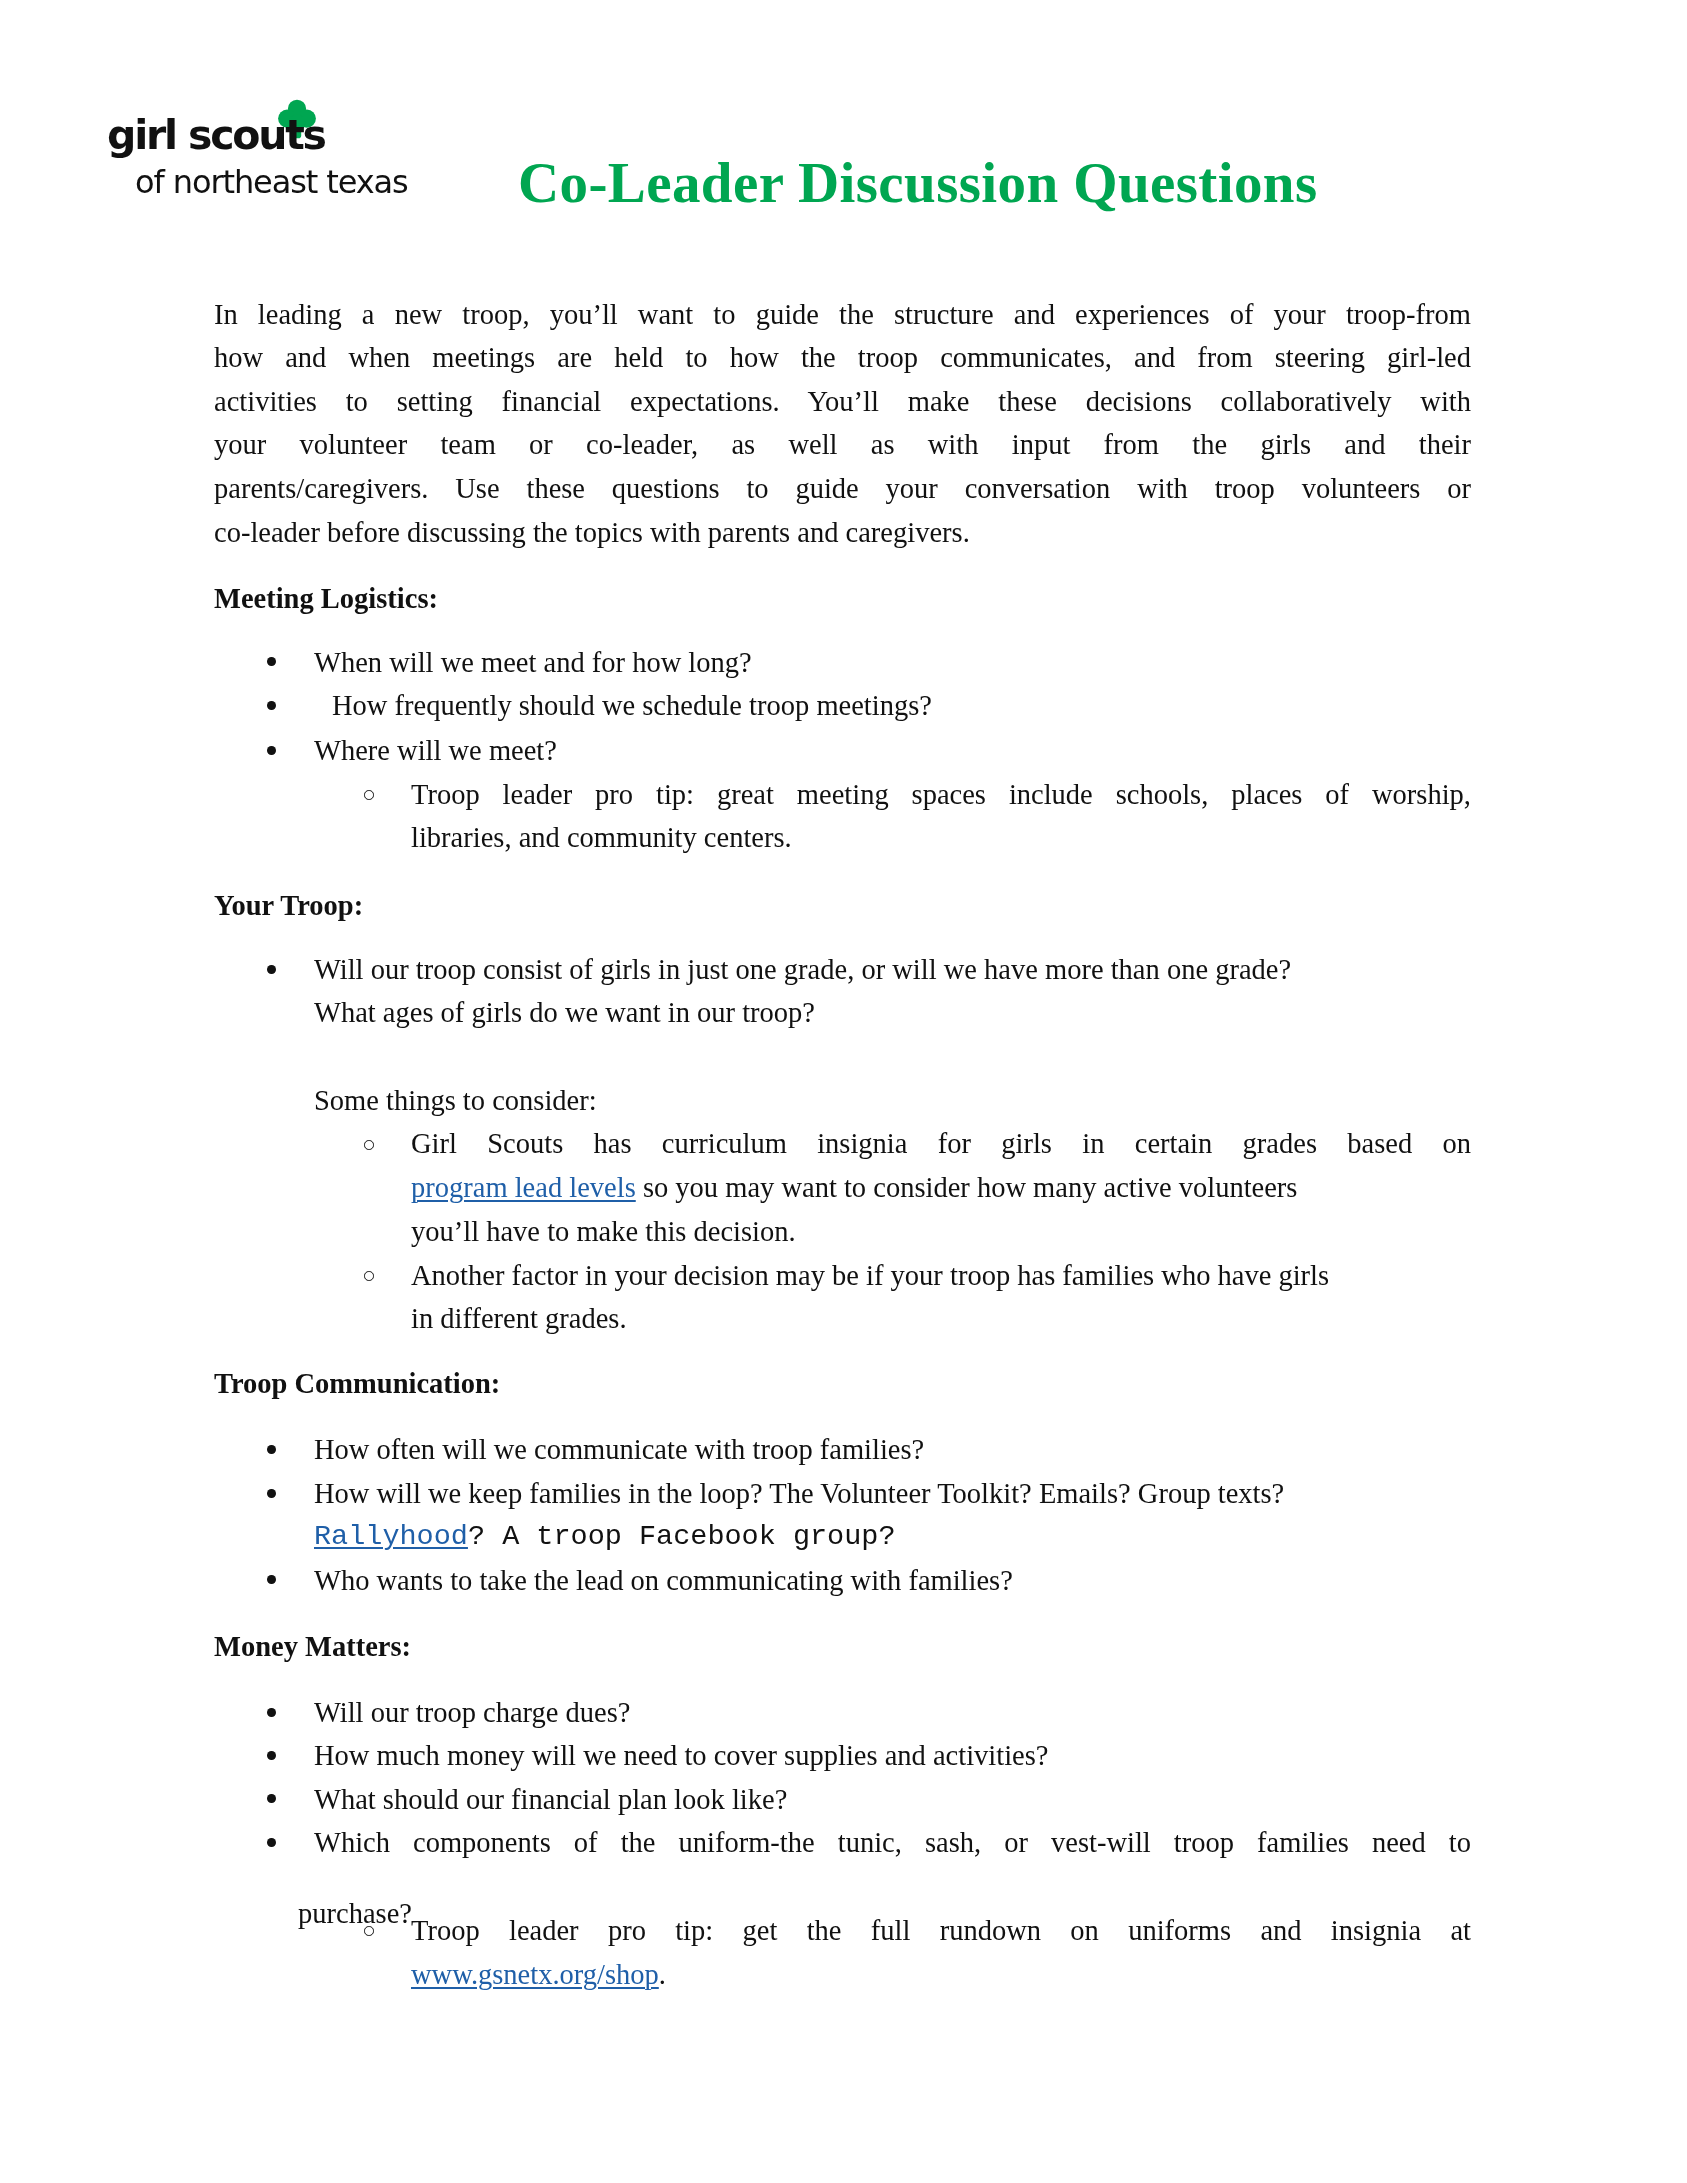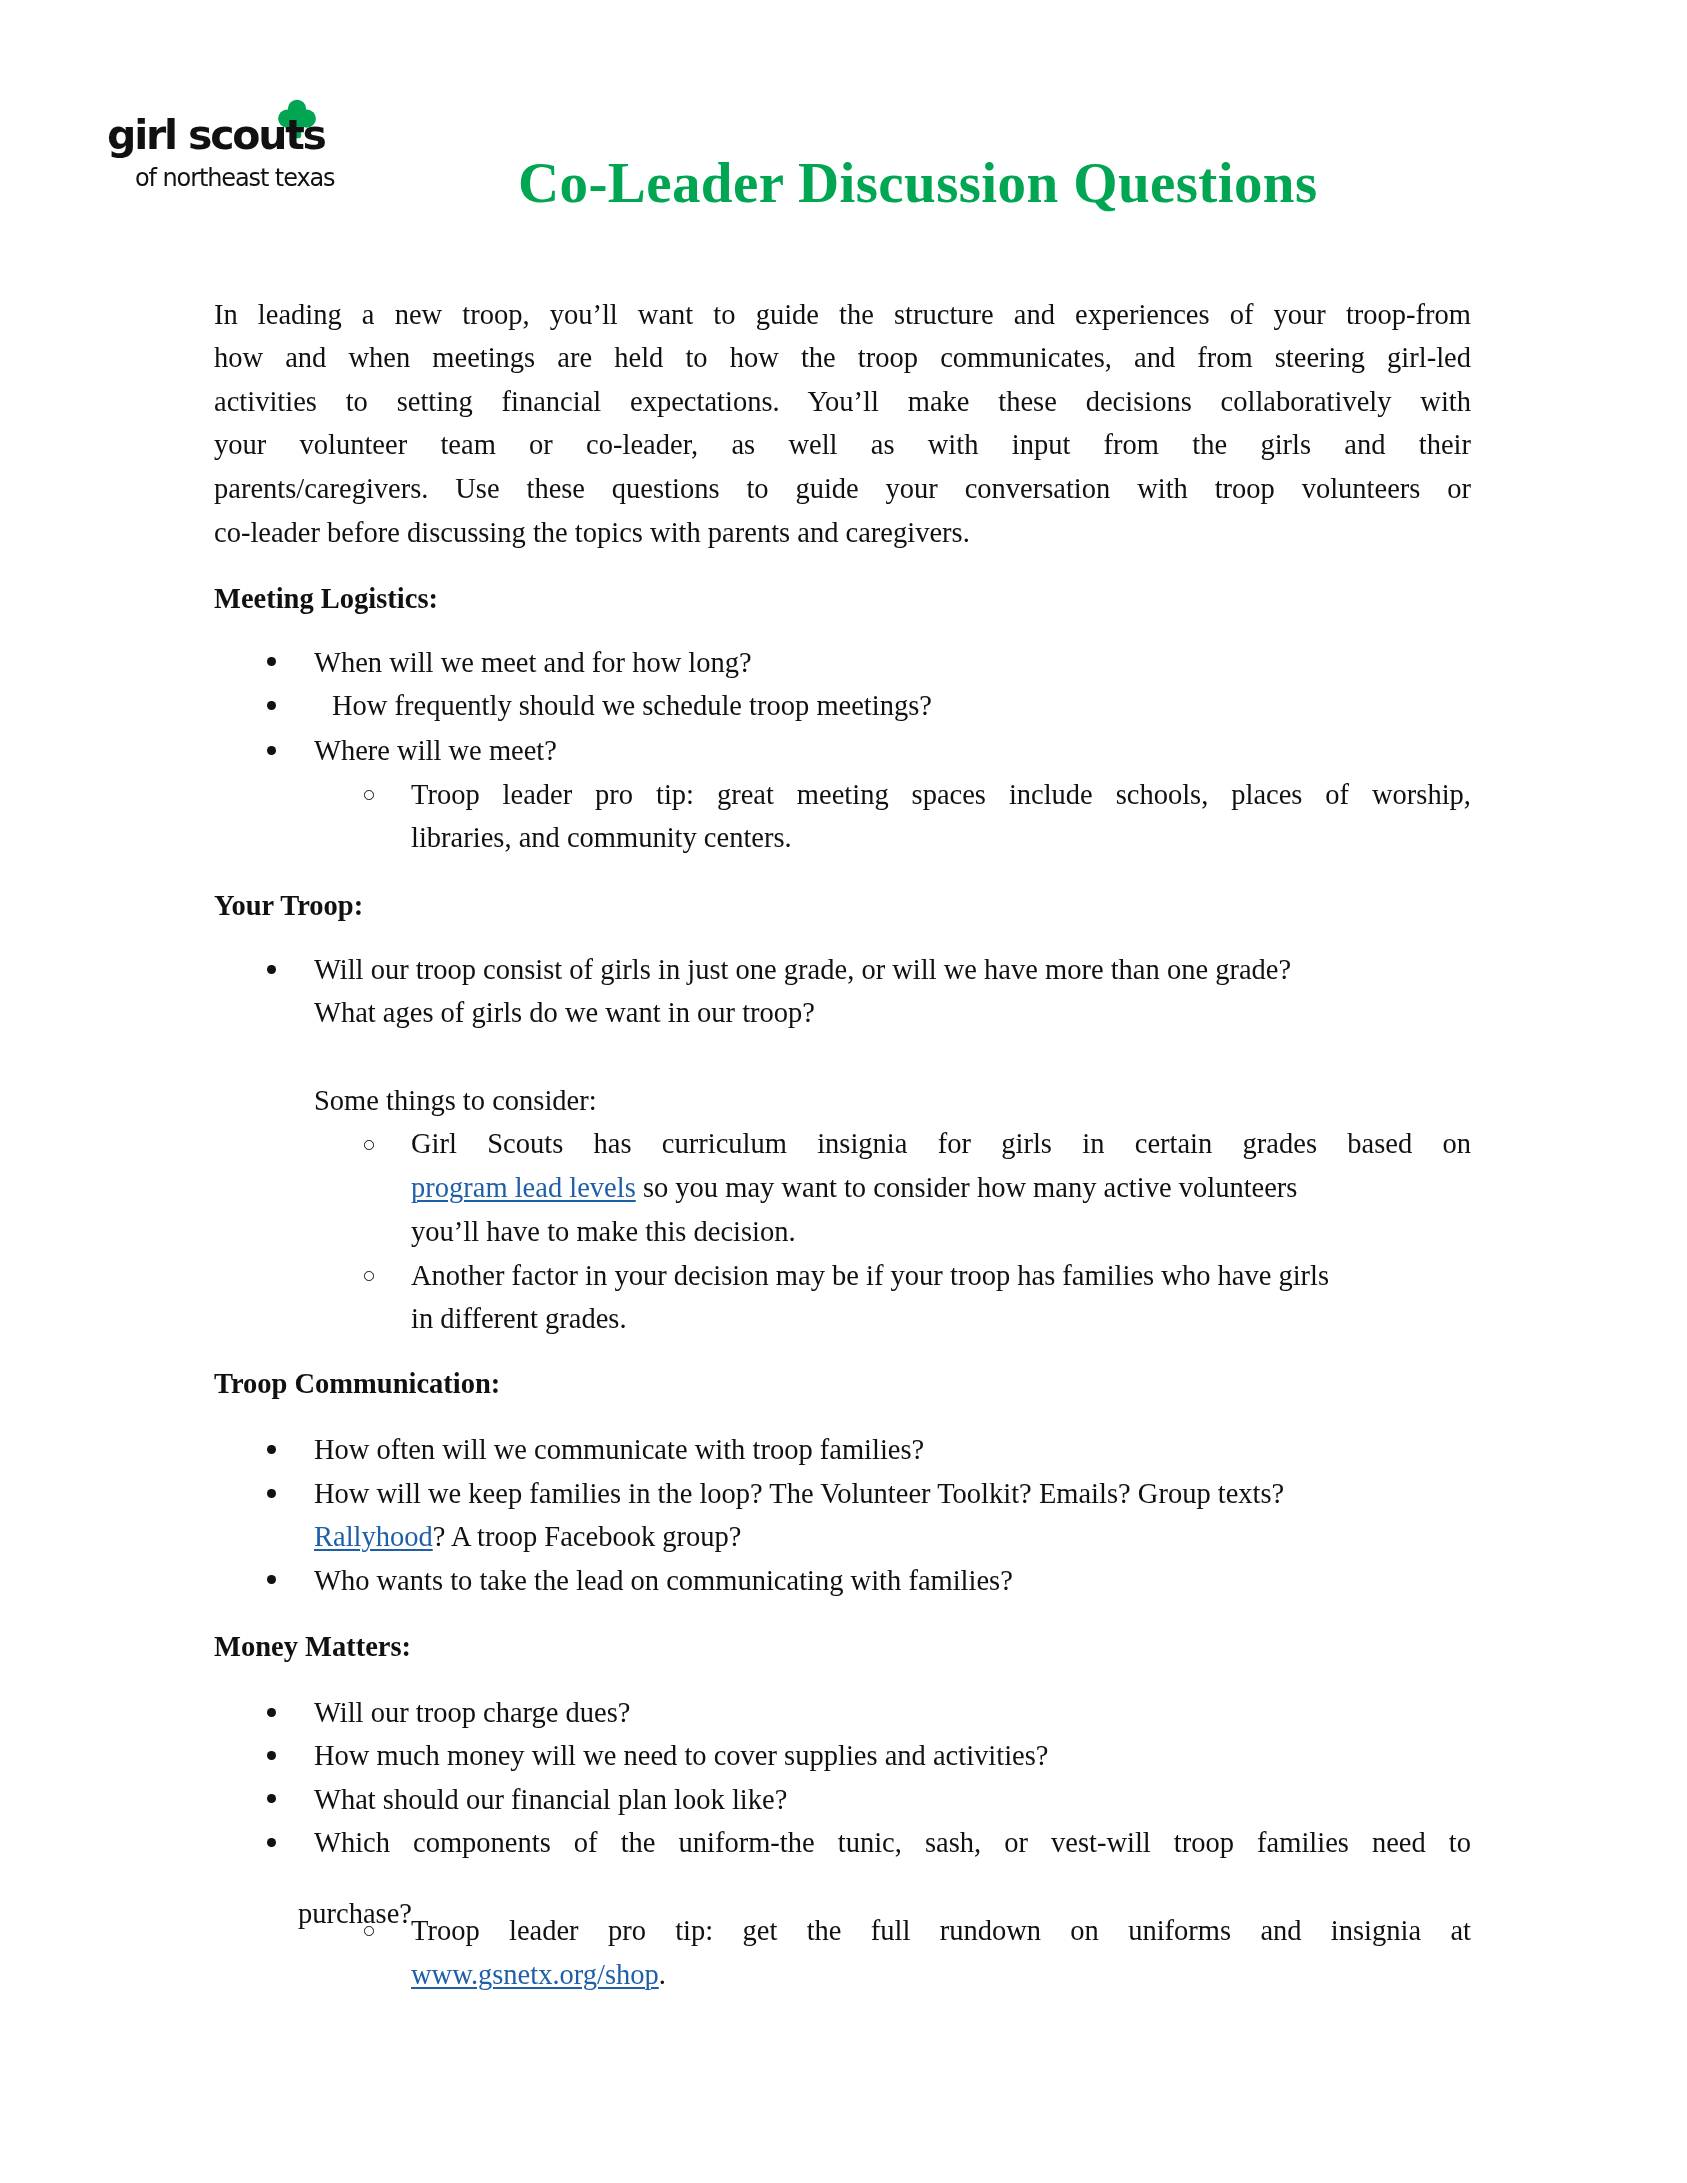--- a/index.html
+++ b/index.html
@@ -5,21 +5,21 @@
   html, body { margin:0; padding:0; background:#ffffff; }
   body { width:1687px; height:2183px; position:relative; overflow:hidden;
          font-family:"Liberation Serif", serif; color:#111111; }
   .page { position:absolute; left:0; top:0; width:1687px; height:2183px; background:#fff; }
 
   
   .logo { position:absolute; left:107px; top:93px; width:343px; height:124px; }
   .logo-line1 { position:absolute; left:0; top:22px; font-family:"DejaVu Sans", sans-serif;
                 font-weight:bold; font-size:41px; letter-spacing:-2.2px; color:#111; line-height:1; white-space:nowrap; }
   .logo-line2 { position:absolute; left:28px; top:73px; font-family:"DejaVu Sans", sans-serif;
-                font-weight:normal; font-size:24px; letter-spacing:-1.1px; color:#111; line-height:1; white-space:nowrap; }
+                font-weight:normal; font-size:32px; letter-spacing:-1.1px; color:#111; line-height:1; white-space:nowrap; }
   .clover { position:absolute; left:169px; top:5.8px; width:42px; height:42px; }
 
   
   .title { position:absolute; left:518px; top:146px; font-family:"Liberation Serif", serif;
            font-weight:bold; font-size:57px; color:#00A651; line-height:73px; white-space:nowrap; letter-spacing:0.4px; }
 
   .line { position:absolute; font-size:28.5px; line-height:44px; white-space:nowrap; }
   .j { text-align:justify; text-align-last:justify; white-space:normal; height:44px; overflow:hidden; }
   .h { font-weight:bold; }
   .bullet { position:absolute; width:8.8px; height:8.8px; border-radius:50%; background:#111; }
@@ -88,21 +88,21 @@
   <div class="line" style="left:411px; top:1254px;">Another factor in your decision may be if your troop has families who have girls</div>
   <div class="line" style="left:411px; top:1297px;">in different grades.</div>
 
   <div class="line h" style="left:214px; top:1362px;">Troop Communication:</div>
 
   <span class="bullet" style="left:267px; top:1445px;"></span>
   <div class="line" style="left:314px; top:1428px;">How often will we communicate with troop families?</div>
 
   <span class="bullet" style="left:267px; top:1489px;"></span>
   <div class="line" style="left:314px; top:1472px;">How will we keep families in the loop? The Volunteer Toolkit? Emails? Group texts?</div>
-  <div class="line" style="left:314px; top:1515px;"><a class="link" href="#">Rallyhood</a><span>? A troop Facebook group?</span></div>
+  <div class="line" style="left:314px; top:1515px;font-family:Liberation Mono, monospace;"><a class="link" href="#">Rallyhood</a><span>? A troop Facebook group?</span></div>
 
   <span class="bullet" style="left:267px; top:1575px;"></span>
   <div class="line" style="left:314px; top:1559px;">Who wants to take the lead on communicating with families?</div>
 
   <div class="line h" style="left:214px; top:1625px;">Money Matters:</div>
 
   <span class="bullet" style="left:267px; top:1708px;"></span>
   <div class="line" style="left:314px; top:1691px;">Will our troop charge dues?</div>
 
   <span class="bullet" style="left:267px; top:1751px;"></span>

